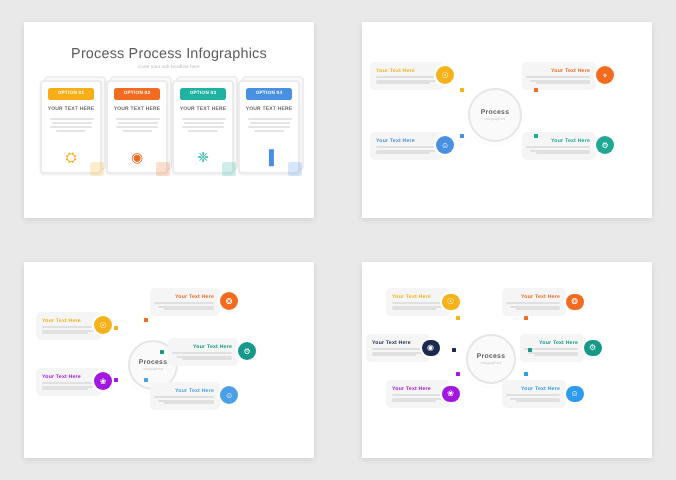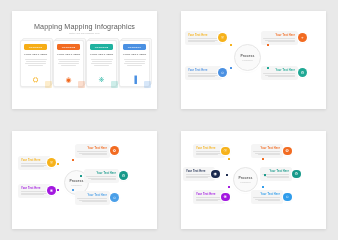--- a/index.html
+++ b/index.html
@@ -97,21 +97,21 @@
   .txt-l{text-align:right;}
   .txt-l .bub-l{align-items:flex-end;}
 </style>
 </head>
 <body>
 
 <div class="sheet">
 
   <div class="slide-wrap">
     <div class="slide">
-      <div class="s1-title">Mapping Mapping Infographics</div>
+      <div class="s1-title">Process Process Infographics</div>
       <div class="s1-sub">Enter your sub headline here</div>
       <div class="cards" id="s1-cards">
           <div class="card">
             <div class="card-ghost"></div>
             <div class="card-body">
               <div class="pill" style="background: rgb(246, 173, 22);">OPTION 01</div>
               <div class="card-h">YOUR TEXT HERE</div>
               <div class="lines">
                 <div class="ln" style="width: 22px;"></div>
                 <div class="ln" style="width: 20px;"></div>

